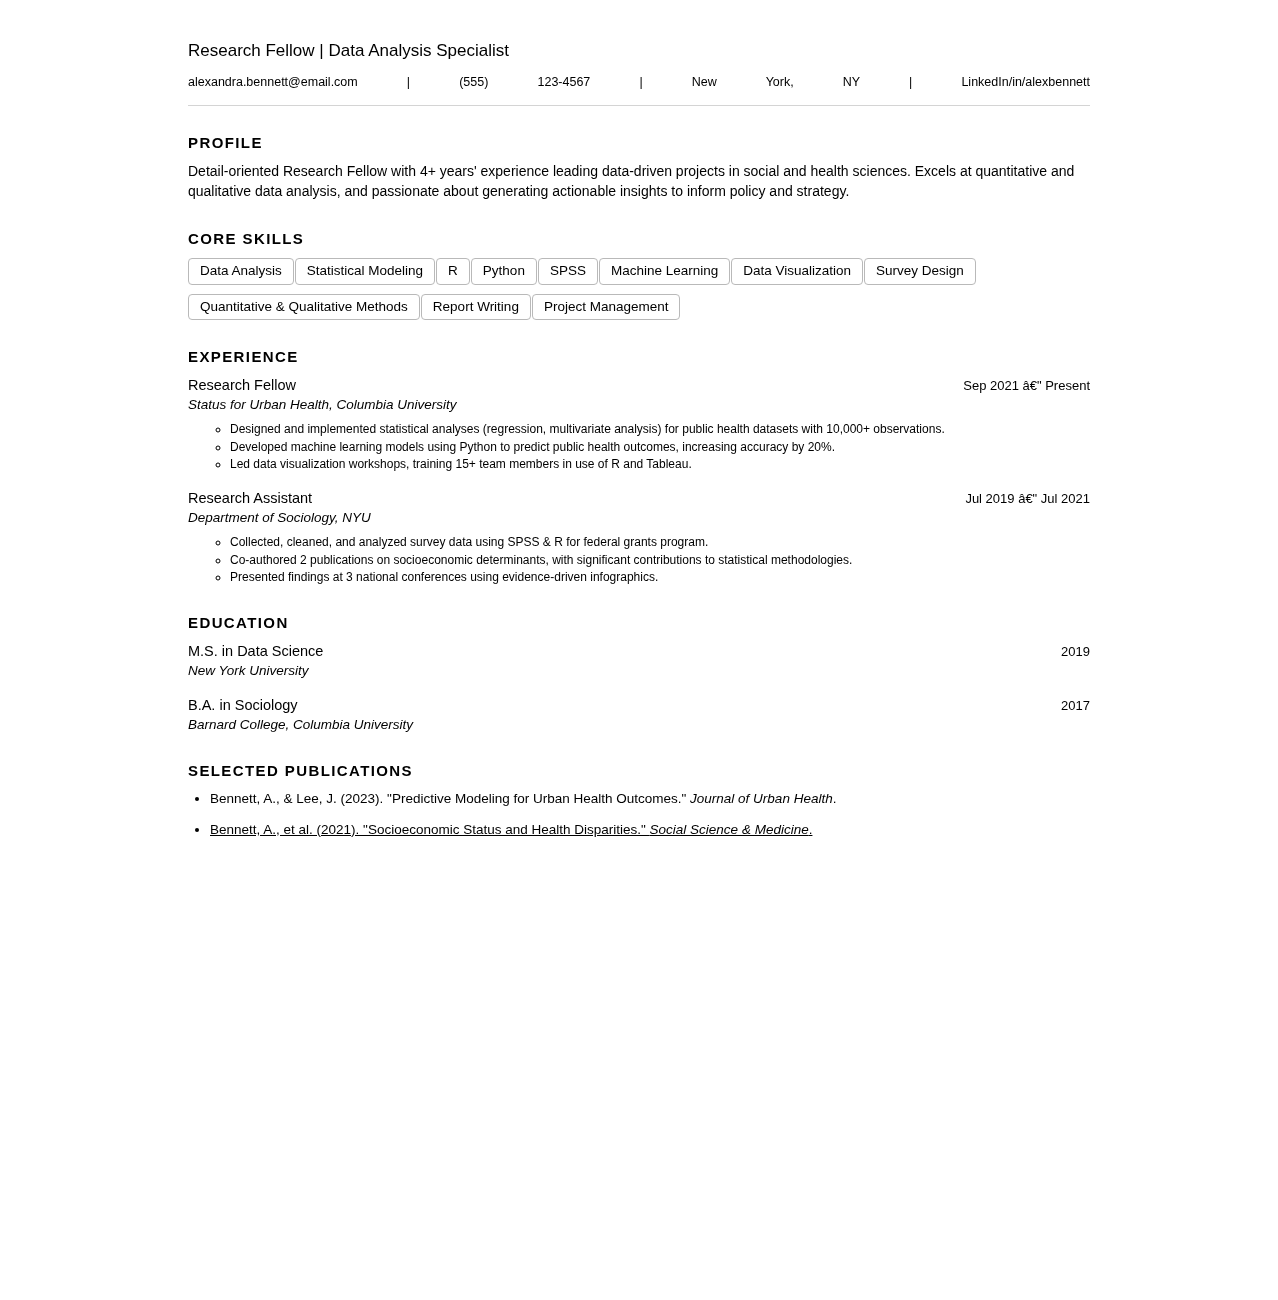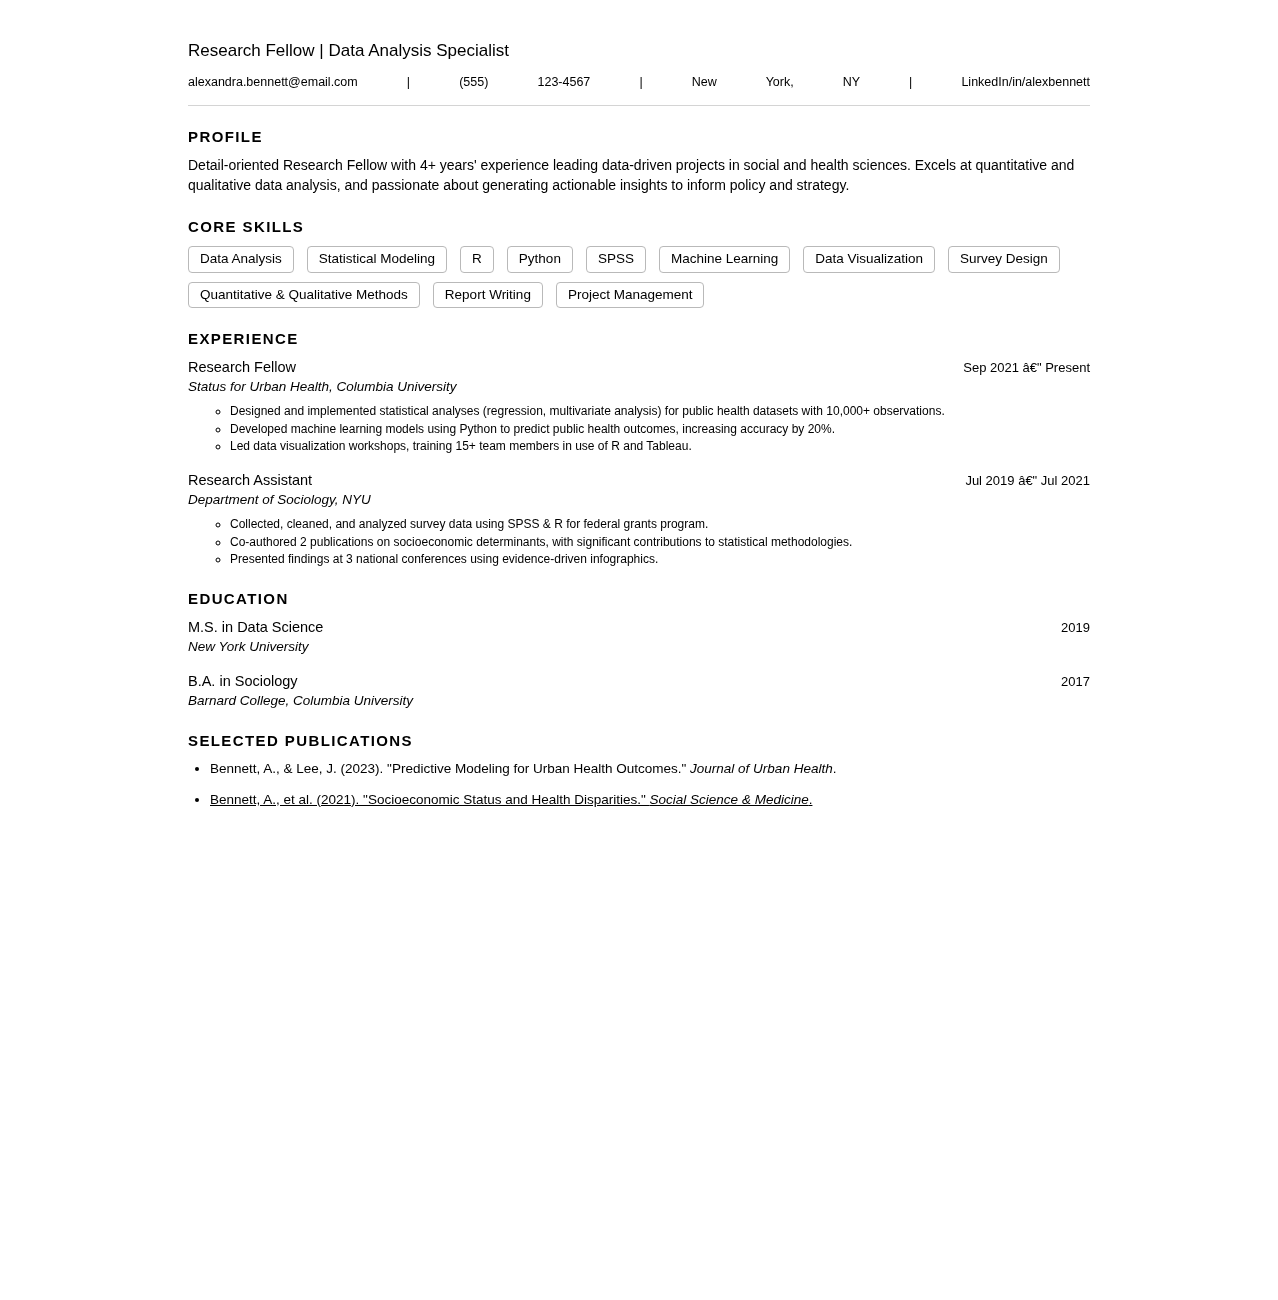--- a/index.html
+++ b/index.html
@@ -47,41 +47,41 @@
   }
   .rule {
     border: 0;
     border-top: 1px solid #d4d4d4;
     margin: 14px 0 0 0;
     width: 902px;
   }
 
   
   .section {
-    margin-top: 22px;
+    margin-top: 28px;
   }
   .section-title {
     font-size: 15px;
     font-weight: bold;
     letter-spacing: 1.4px;
     text-transform: uppercase;
     margin: 0 0 10px 0;
     line-height: 1.2;
   }
   .profile-text {
     font-size: 14px;
     line-height: 1.42;
     margin: 0;
   }
 
   
   .skills {
     display: flex;
     flex-wrap: wrap;
-    gap: 9px 13px;
+    gap: 9px 1px;
     margin: 0;
     padding: 0;
     list-style: none;
     max-width: 902px;
   }
   .skill {
     border: 1px solid #b9b9b9;
     border-radius: 4px;
     padding: 4px 11px 5px 11px;
     font-size: 13.5px;

